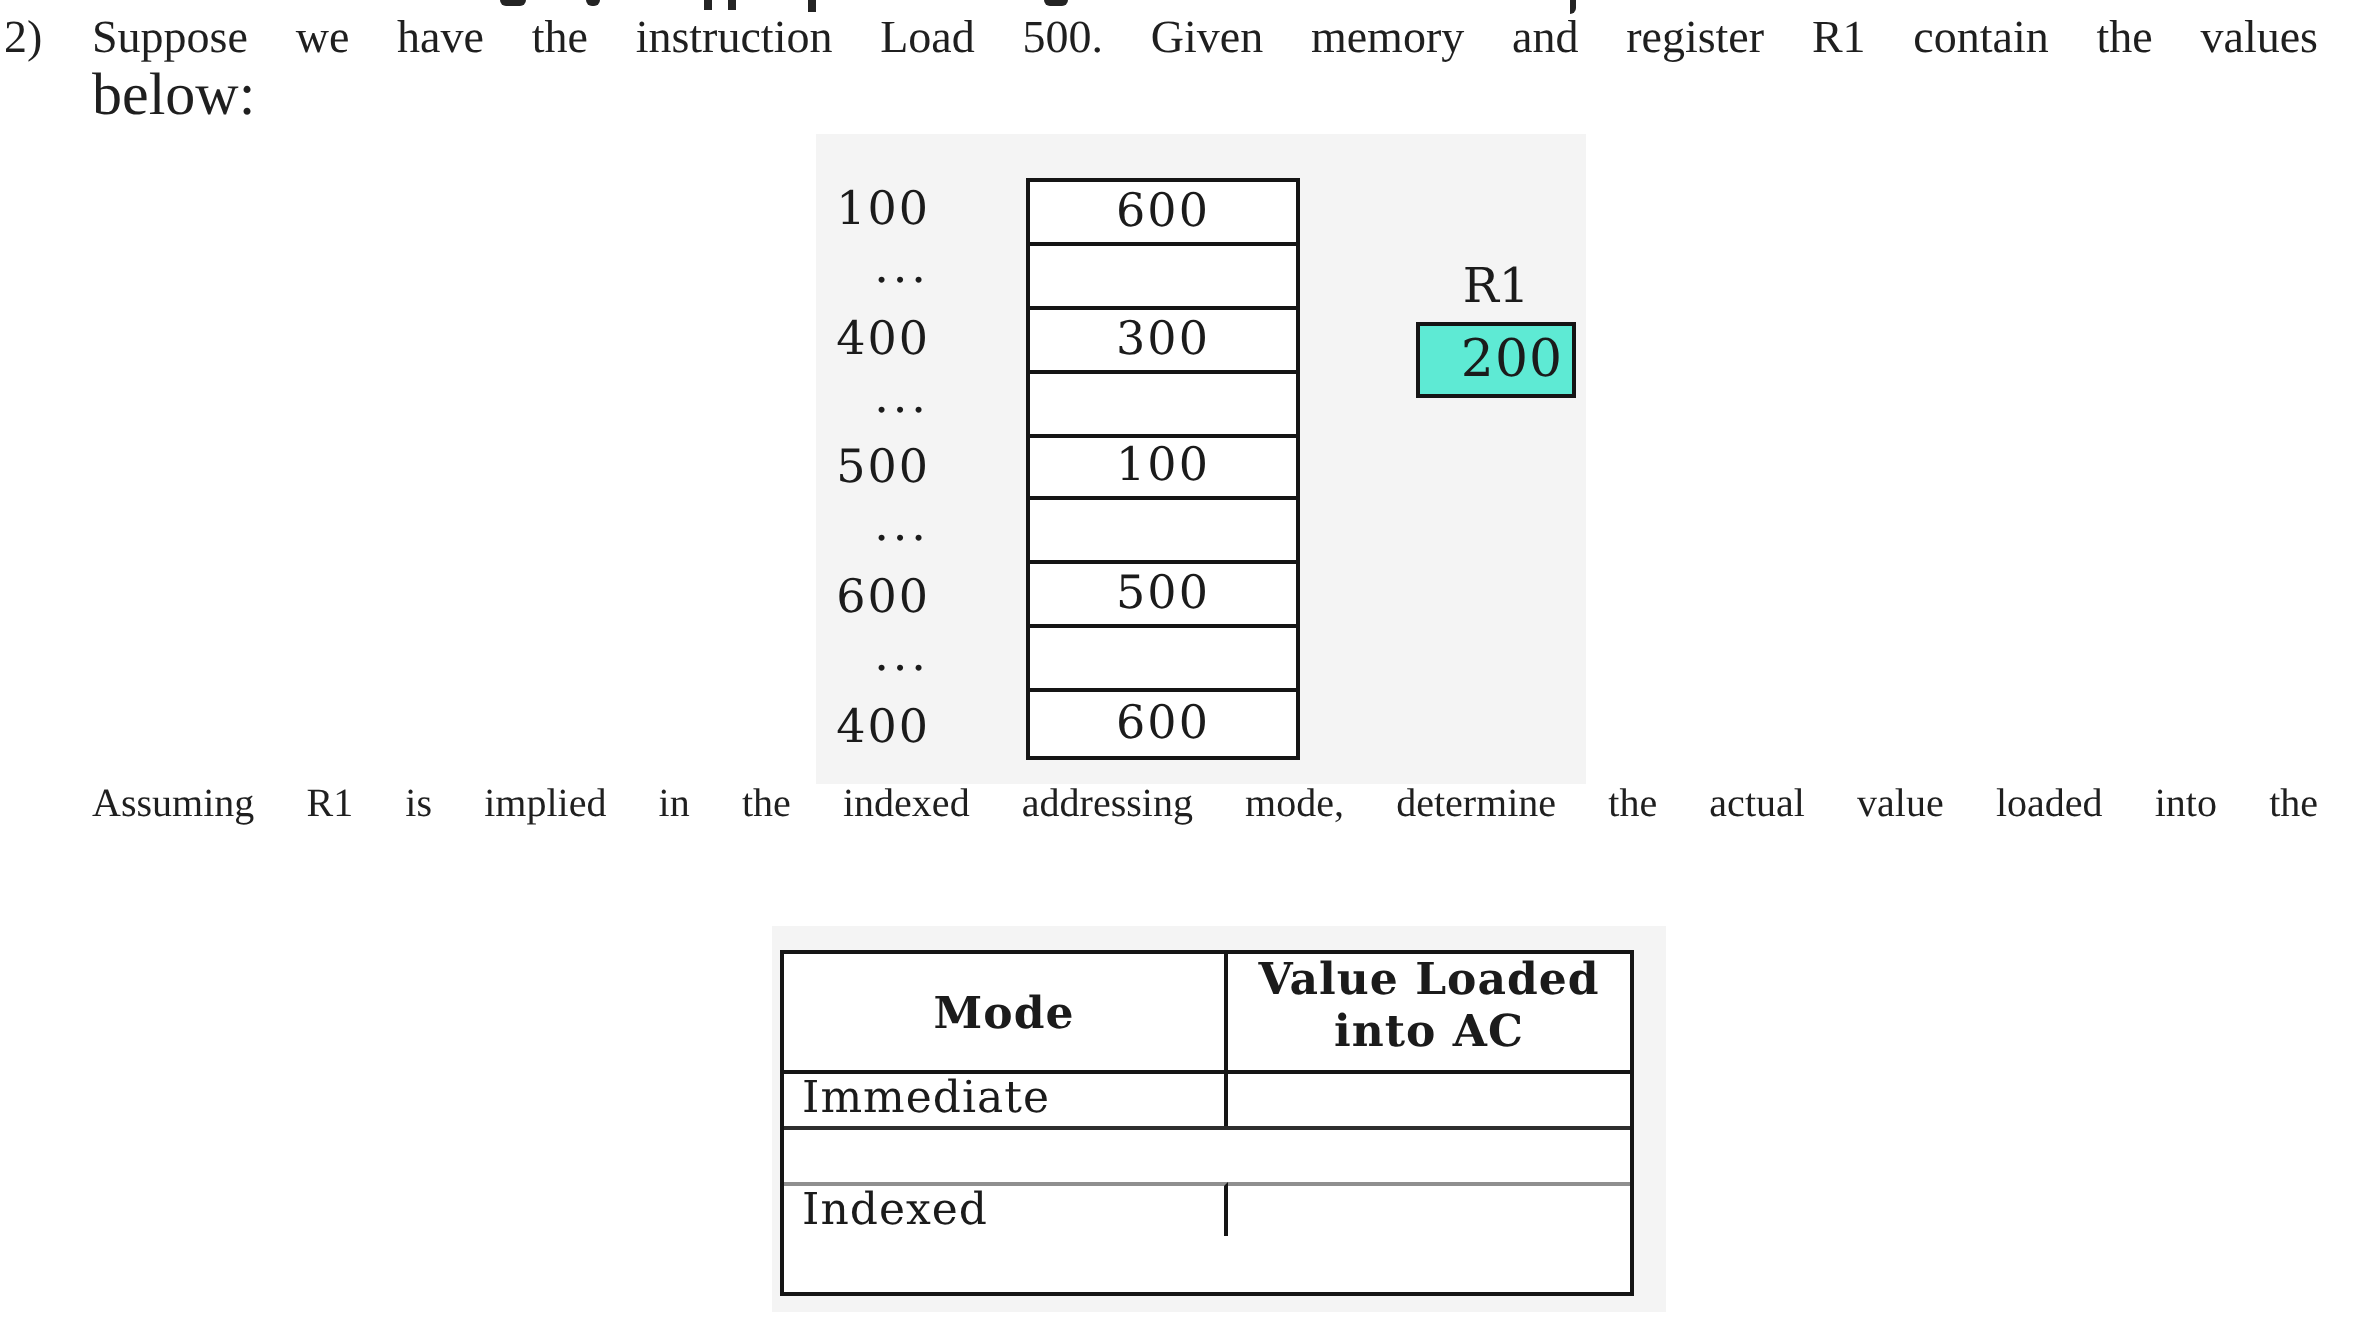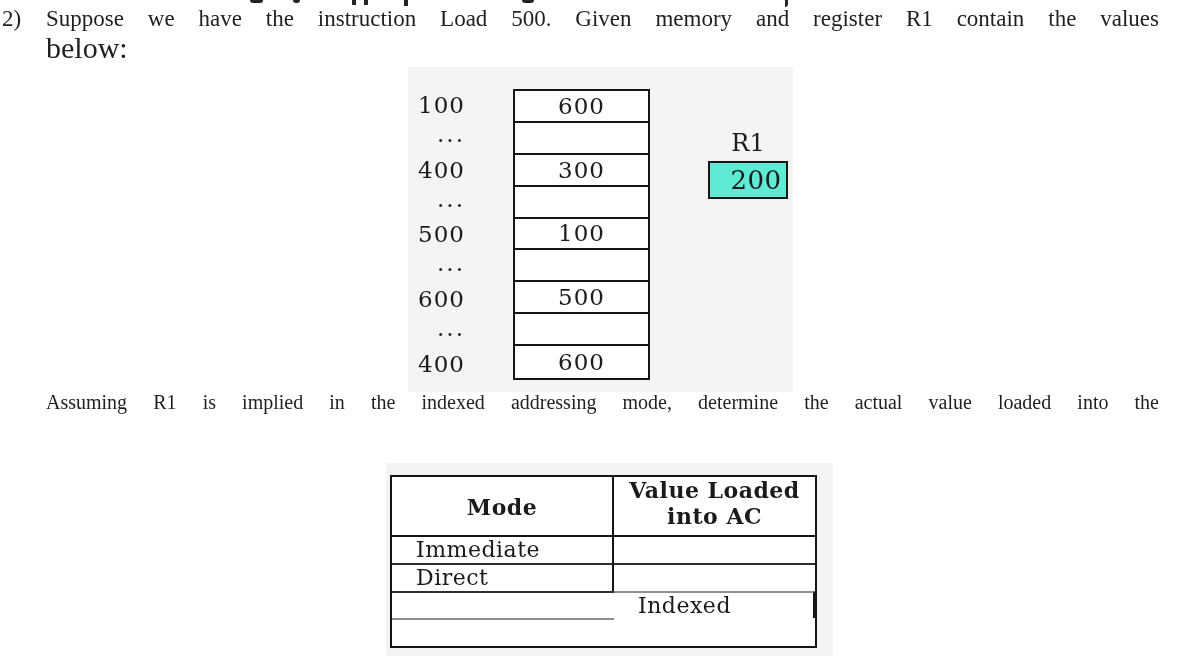--- a/index.html
+++ b/index.html
@@ -84,21 +84,21 @@
     font-family: "DejaVu Serif", serif; color: #1b1b1b;
   }
   .mt-cell { box-sizing: border-box; }
   .col1 { border-right: 2px solid #151515; }
   .hdr { font-weight: bold; font-size: 22px; }
   .hdr-mode { display: flex; align-items: flex-end; justify-content: center; padding-bottom: 15px; letter-spacing: 0.5px; }
   .hdr-value { display: flex; flex-direction: column; align-items: center; justify-content: flex-start; line-height: 26px; letter-spacing: 0.5px; }
   .row-top-black { border-top: 2px solid #151515; }
   .row-top-dark  { border-top: 2px solid #2e2e2e; }
   .row-top-gray  { border-top: 2px solid #8f8f8f; }
-  .mode-cell { display: flex; align-items: center; padding-left: 24px; font-size: 22px; letter-spacing: 0.5px; }
+  .mode-cell { display: flex; align-items: center; padding-left: 9px; font-size: 22px; letter-spacing: 0.5px; }
   .value-cell { }
 </style>
 </head>
 <body>
 
 <div class="page">
 
   <div class="frags">
     <span class="frag bowl" style="left:250px; width:13px;"></span>
     <span class="frag bowl" style="left:293px; width:7px;"></span>
@@ -151,21 +151,20 @@
   <div class="modes-table">
     <div class="mt-cell col1 hdr hdr-mode">Mode</div>
     <div class="mt-cell hdr hdr-value">
       <span>Value Loaded</span>
       <span>into AC</span>
     </div>
 
     <div class="mt-cell col1 mode-cell row-top-black">Immediate</div>
     <div class="mt-cell value-cell row-top-black"></div>
 
-    <div class="mt-cell col1 mode-cell row-top-dark">Direct</div>
     <div class="mt-cell value-cell row-top-dark"></div>
 
     <div class="mt-cell value-cell row-top-dark"></div>
 
     <div class="mt-cell col1 mode-cell row-top-gray">Indexed</div>
     <div class="mt-cell value-cell row-top-gray"></div>
   </div>
 
 </div>
 

